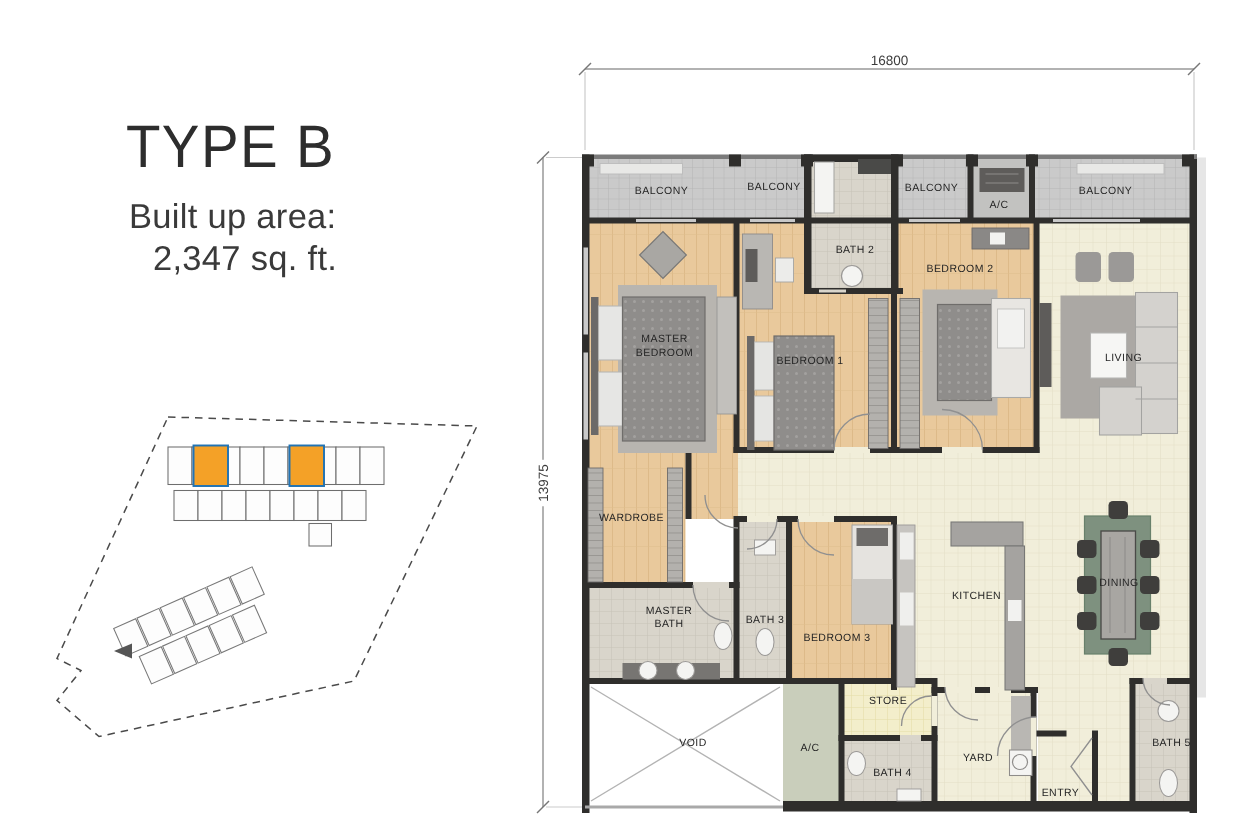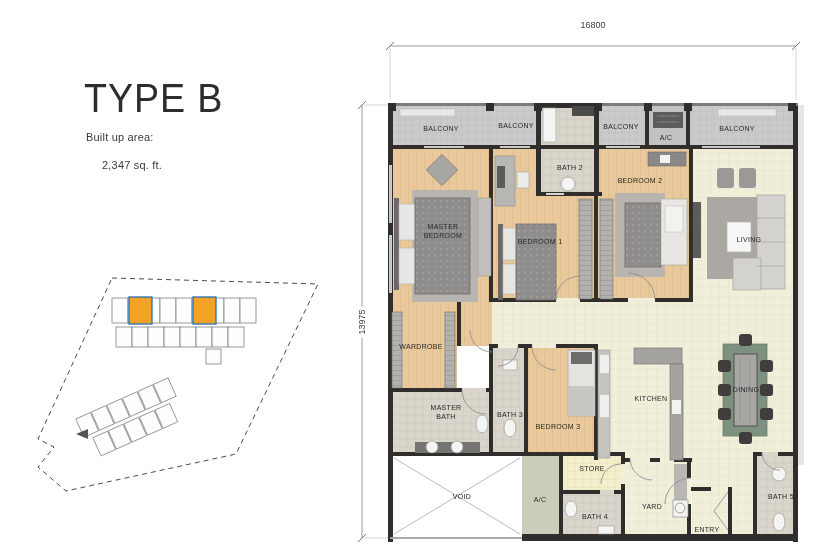--- a/index.html
+++ b/index.html
@@ -1,21 +1,21 @@
 <!DOCTYPE html>
 <html><head>
 <meta charset="utf-8">
 <style>
   html,body{margin:0;padding:0;background:#fff;}
   .stage{position:relative;width:838px;height:555px;background:#ffffff;overflow:hidden;
          font-family:"Liberation Sans",sans-serif;}
   .stage svg{position:absolute;left:0;top:0;}
   .title{position:absolute;left:84px;top:76px;font-size:40px;font-weight:400;color:#2d2d2d;
          letter-spacing:1px;transform:scaleX(.94);transform-origin:left top;}
-  .sub{position:absolute;left:86px;font-size:11px;color:#3a3a3a;letter-spacing:.2px;}
+  .sub{position:absolute;left:86px;font-size:23px;color:#3a3a3a;letter-spacing:.2px;}
   .sub1{top:131px;} .sub2{top:159px;margin-left:16px;}
   .rl{position:absolute;transform:translate(-50%,-50%);font-size:7px;color:#262626;
       letter-spacing:.3px;white-space:nowrap;text-align:center;line-height:1.25;}
   .rl.wrap{white-space:normal;}
   .dim{position:absolute;transform:translate(-50%,-50%);font-size:9px;color:#3c3c3c;
        background:#fff;padding:0 3px;}
   .dimv{transform:translate(-50%,-50%) rotate(-90deg);background:#fff;}
 </style>
 </head>
 <body>
@@ -343,21 +343,21 @@
     <line x1="358" y1="542" x2="366" y2="534" stroke="#777" stroke-width="1"></line>
     <line x1="364" y1="105" x2="388" y2="105" stroke="#CCC" stroke-width="0.8"></line>
     <line x1="364" y1="538" x2="388" y2="538" stroke="#CCC" stroke-width="0.8"></line>
   </g>
 </svg>
 
 <div class="title">TYPE B</div>
 <div class="sub sub1">Built up area:</div>
 <div class="sub sub2">2,347 sq. ft.</div>
 
-<div class="dim" style="left:593px;top:25px">16800</div>
+<div class="dim" style="left:593px;top:40px">16800</div>
 <div class="dim dimv" style="left:362px;top:322px">13975</div>
 
 <div class="rl" style="left:441px;top:129px">BALCONY</div>
 <div class="rl" style="left:516px;top:126px">BALCONY</div>
 <div class="rl" style="left:570px;top:168px">BATH 2</div>
 <div class="rl" style="left:621px;top:127px">BALCONY</div>
 <div class="rl" style="left:666px;top:138px">A/C</div>
 <div class="rl" style="left:737px;top:129px">BALCONY</div>
 <div class="rl wrap" style="left:443px;top:232px;width:52px">MASTER BEDROOM</div>
 <div class="rl" style="left:540px;top:242px">BEDROOM 1</div>

